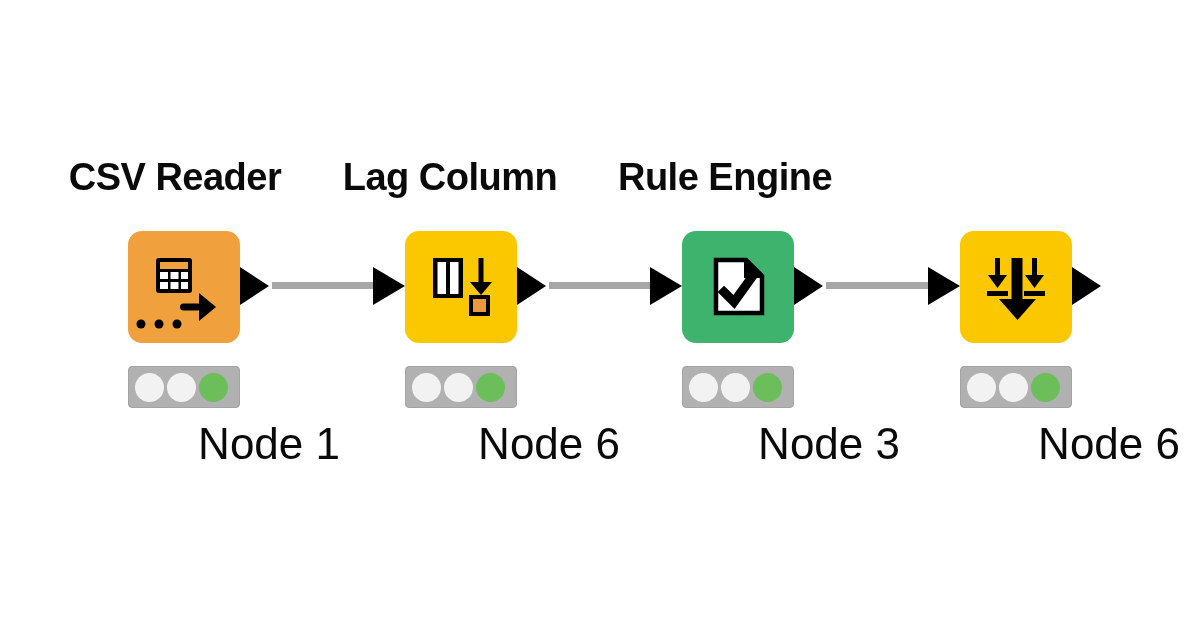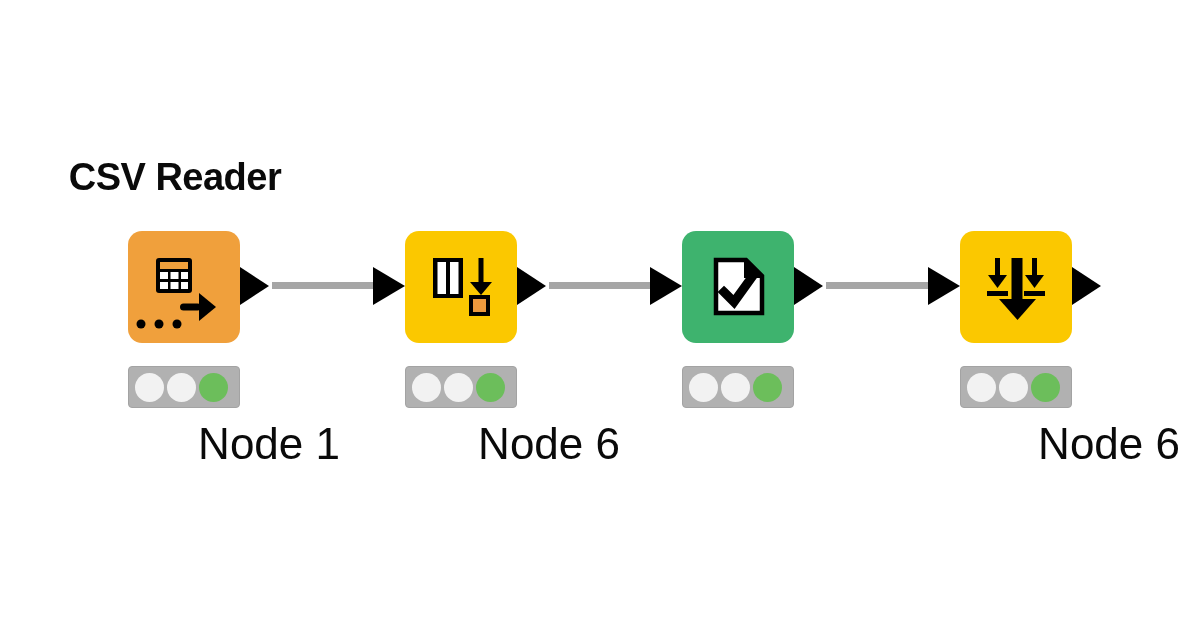--- a/index.html
+++ b/index.html
@@ -35,20 +35,22 @@
     text-align:right;font-size:44px;font-weight:400;color:#0a0a0a;
     white-space:nowrap;
   }
 </style>
 </head>
 <body>
 
 <div class="canvas">
 
   <div class="title" style="left:15px">CSV Reader</div>
+  <div class="title" style="left:290px">Lag Column</div>
+  <div class="title" style="left:565px">Rule Engine</div>
 
   <div class="node-body" style="left: 128px; background: rgb(240, 160, 60);">
     <svg class="icon" viewBox="0 0 112 112">
       <rect x="28" y="27" width="36" height="35" rx="3" fill="#000"></rect>
       <rect x="32" y="31" width="28" height="7" style="fill: rgb(240, 160, 60);"></rect>
       <g fill="#fff">
         <rect x="32" y="41" width="8" height="7"></rect>
           <rect x="42.5" y="41" width="8" height="7"></rect>
           <rect x="53" y="41" width="7" height="7"></rect>
         <rect x="32" y="51" width="8" height="7"></rect>
@@ -128,15 +130,16 @@
     <div class="light" style="background: rgb(108, 190, 91);"></div>
   </div>
   <div class="lights" style="left: 960px; background: rgb(177, 177, 177);">
     <div class="light" style="background: rgb(242, 242, 242);"></div>
     <div class="light" style="background: rgb(242, 242, 242);"></div>
     <div class="light" style="background: rgb(108, 190, 91);"></div>
   </div>
 
   <div class="label" style="left:40px">Node 1</div>
   <div class="label" style="left:320px">Node 6</div>
+  <div class="label" style="left:600px">Node 3</div>
   <div class="label" style="left:880px">Node 6</div>
 
 </div>
 
 </body></html>

